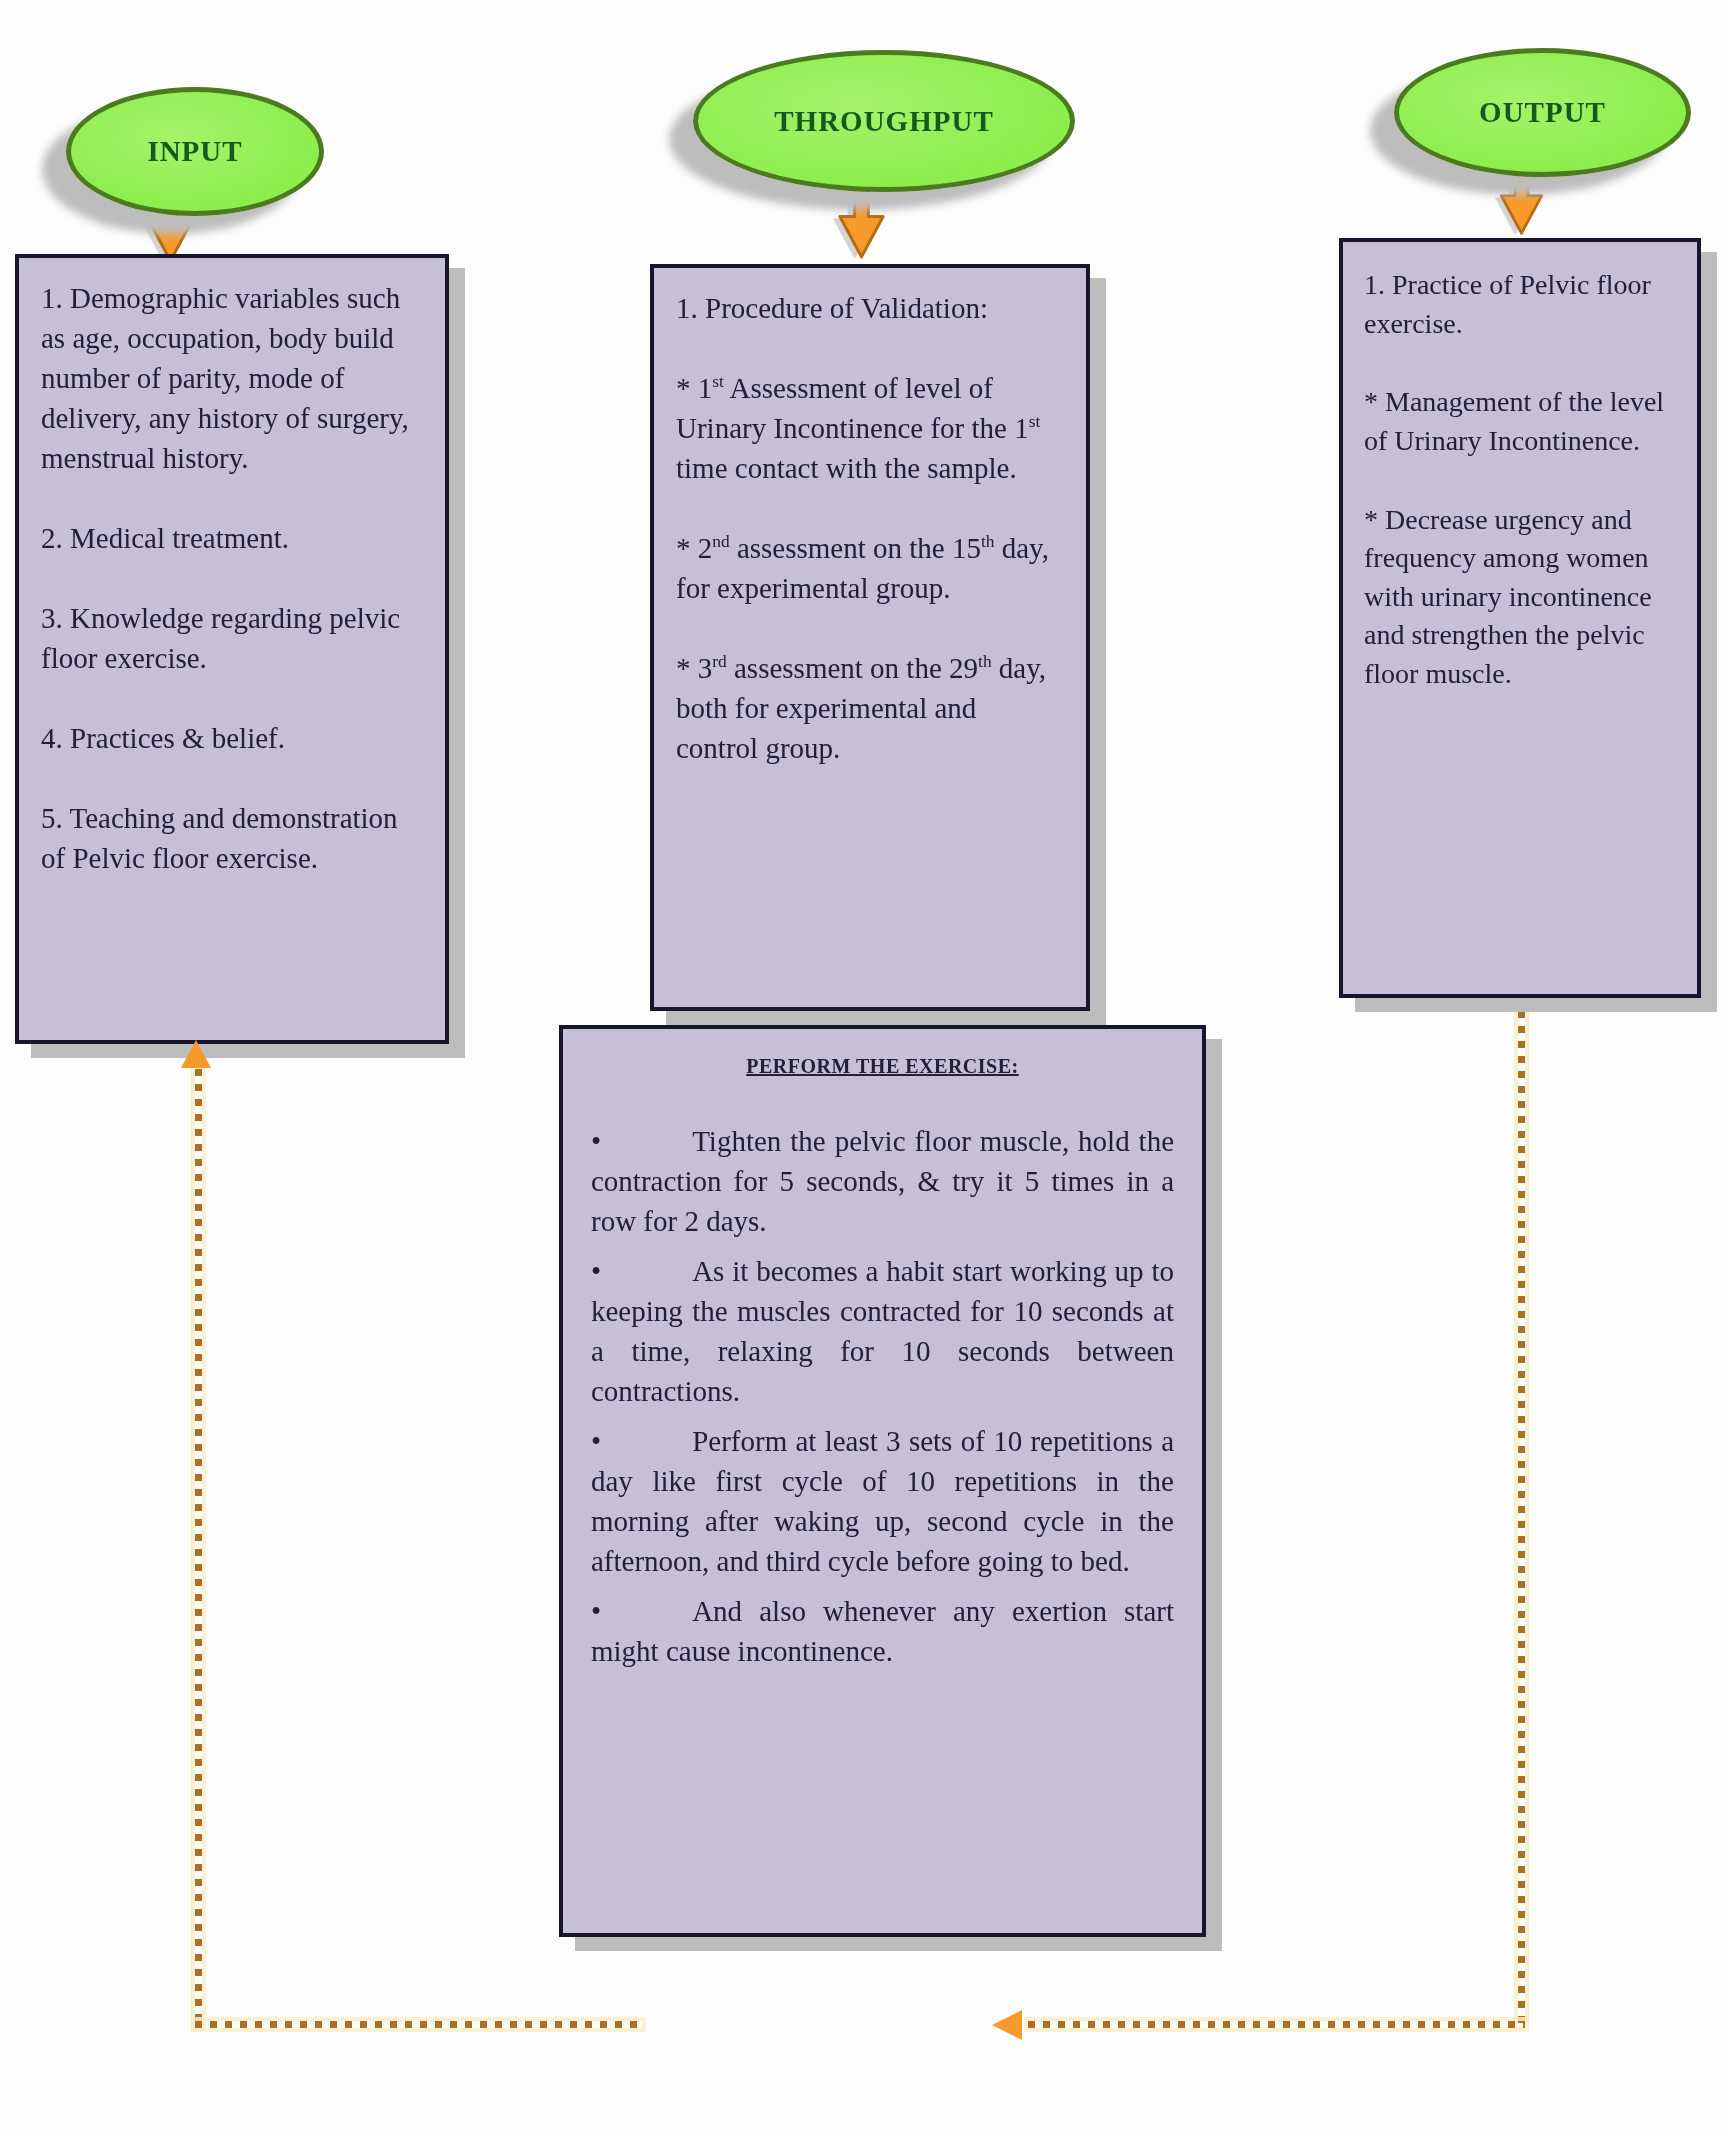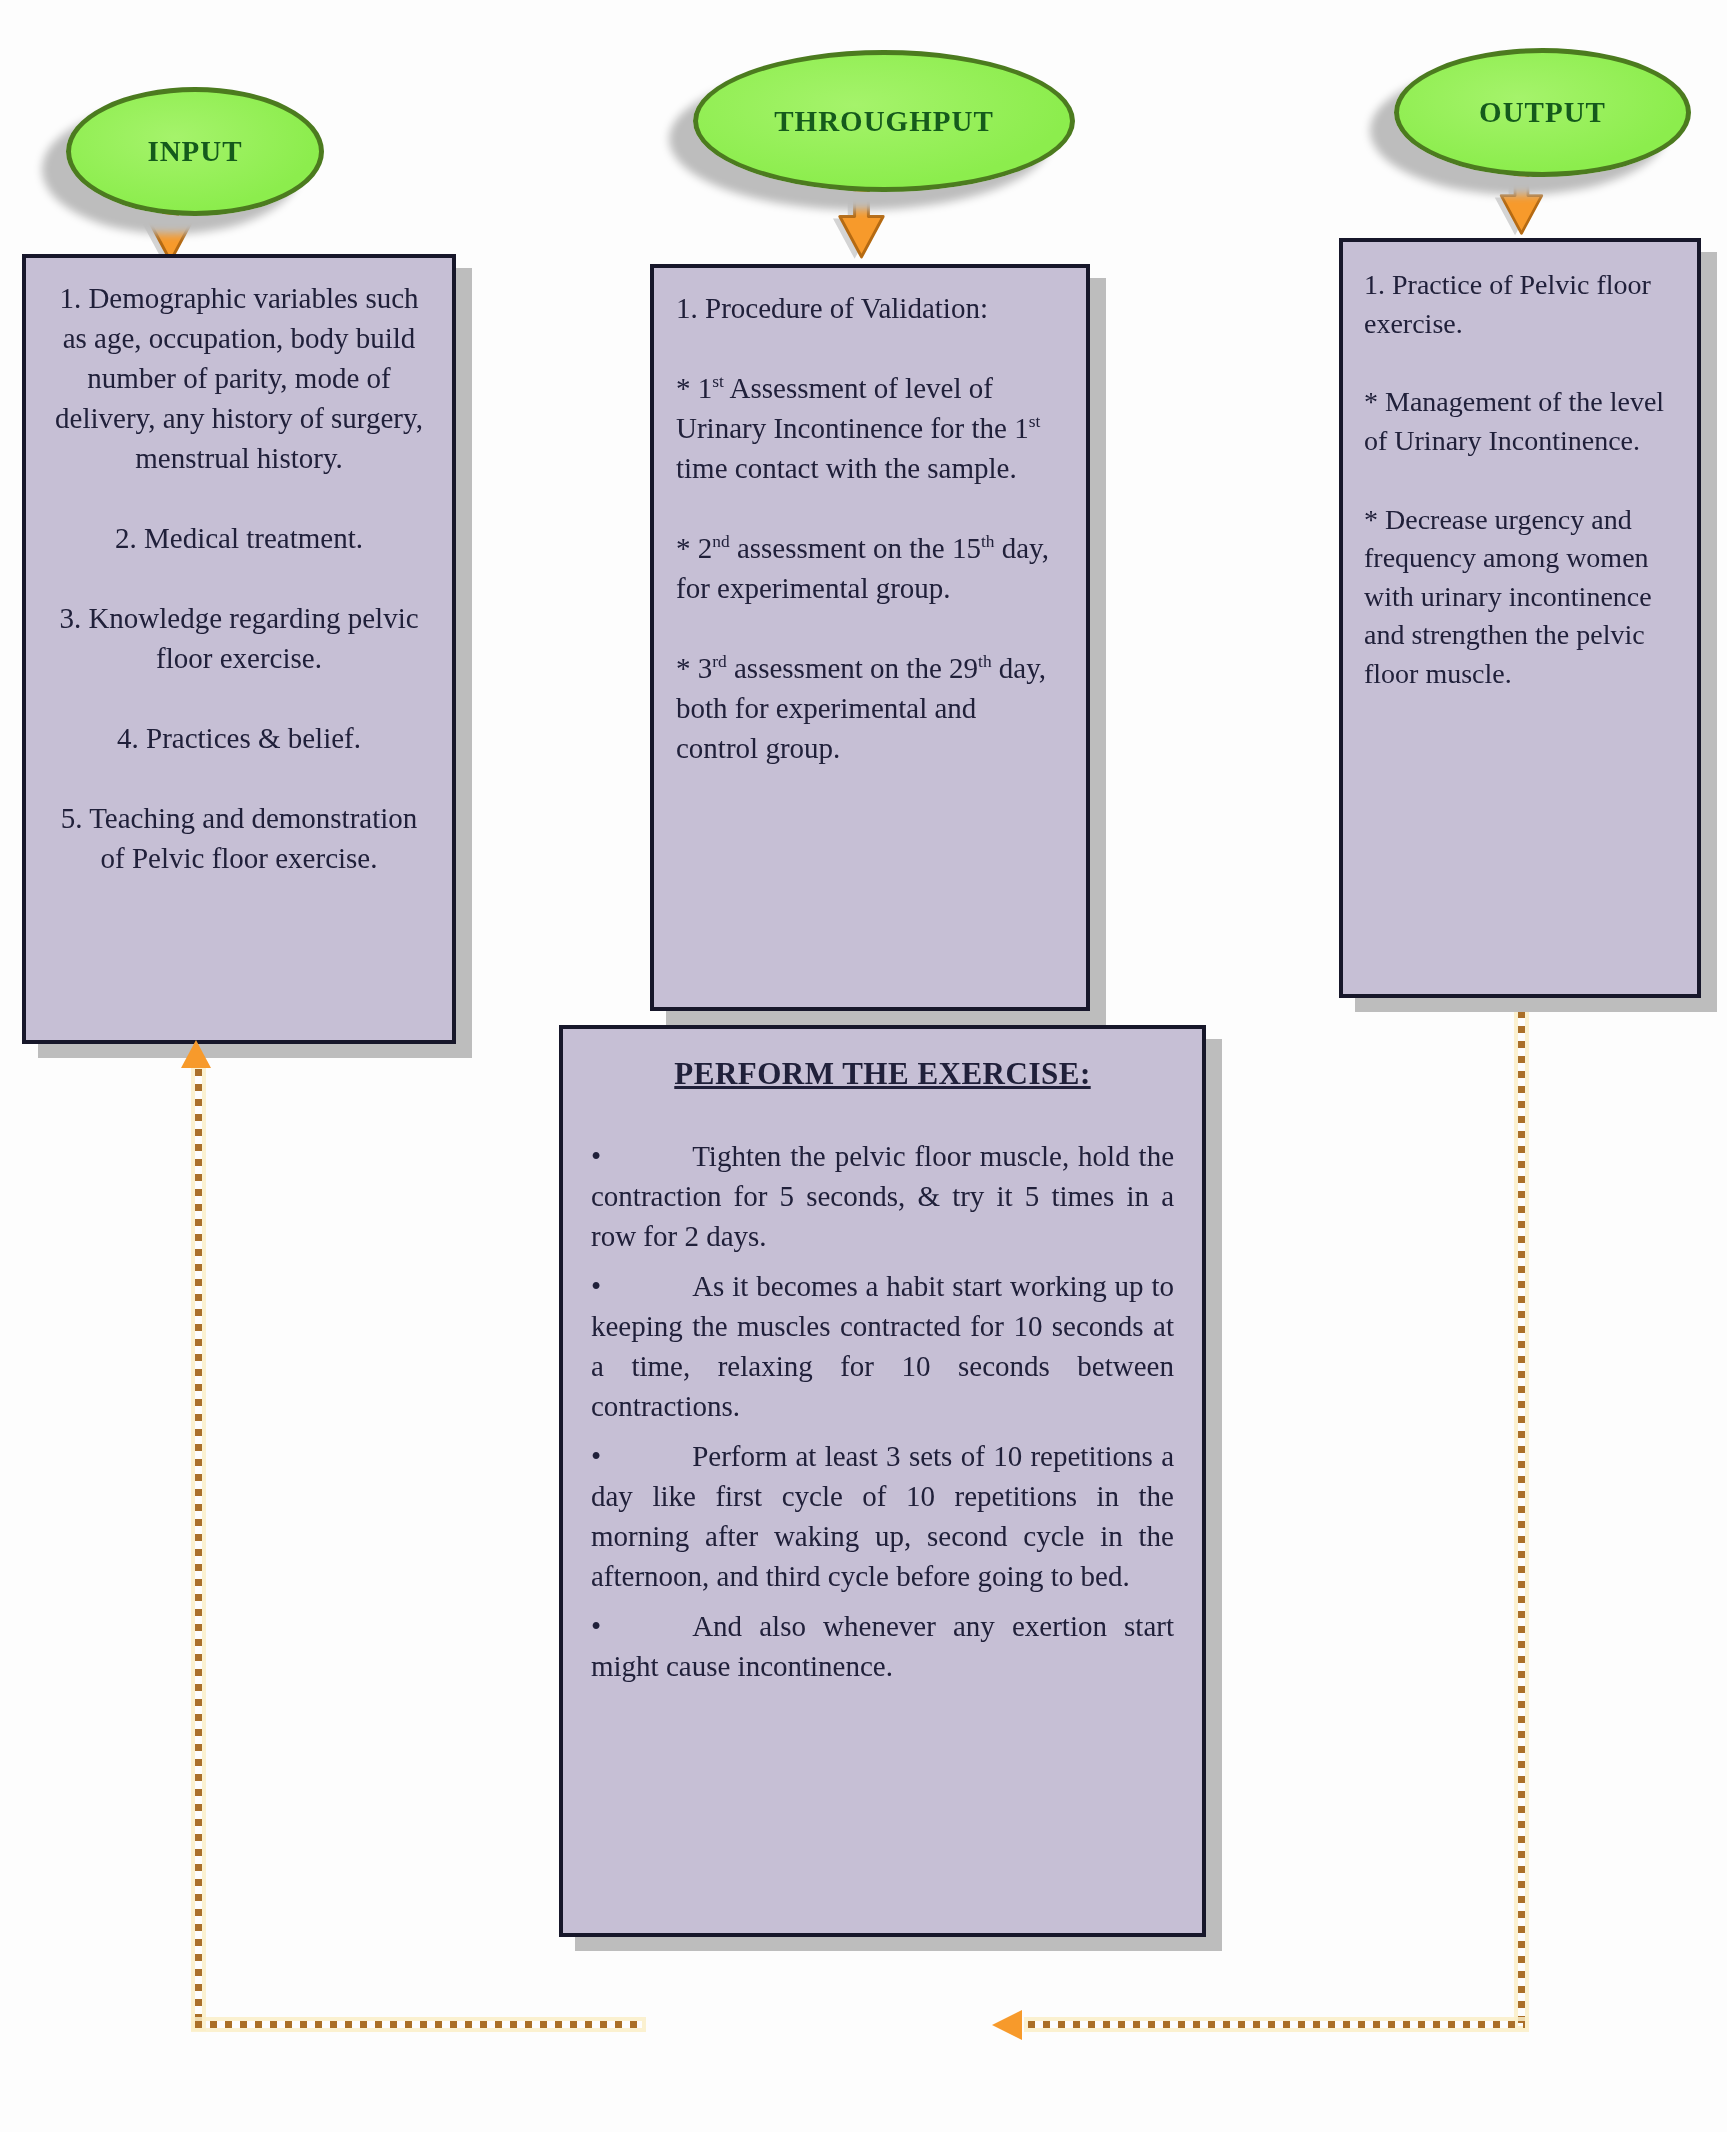--- a/index.html
+++ b/index.html
@@ -46,21 +46,21 @@
     font-size:29px; line-height:1.38;
     z-index:2;
   }
   .pbox .inner{padding:20px 22px;}
   .pbox p{margin:0 0 40px 0;}
   .pbox p:last-child{margin-bottom:0;}
   sup{font-size:0.6em; line-height:0;}
   .arrow-svg{position:absolute; z-index:2;}
   .perform-title{
     text-align:center; font-weight:bold; text-decoration:underline;
-    font-size:31px; letter-spacing:0.5px;
+    font-size:20px; letter-spacing:0.5px;
     margin:22px 10px 59px 10px;
   }
   .bullet{ text-align:justify; margin:0 0 10px 0 !important; }
   .bullet .gap{ display:inline-block; width:91px; }
   .dotline{ position:absolute; z-index:1; box-shadow:0 0 0 4px var(--dot-halo); }
   .dotline.v{ width:7px; background-image:repeating-linear-gradient(180deg, var(--dot) 0 7px, transparent 7px 15px); }
   .dotline.h{ height:7px; background-image:repeating-linear-gradient(90deg, var(--dot) 0 7px, transparent 7px 15px); }
   .tri-up{
     position:absolute; width:0; height:0; z-index:2;
     border-left:15px solid transparent; border-right:15px solid transparent;
@@ -79,21 +79,21 @@
 
   <div class="oval green-oval" style="left:66px; top:87px; width:248px; height:119px;">
     <span>INPUT</span>
   </div>
 
   <svg class="arrow-svg" style="left:139px; top:178px;" width="63" height="87" viewBox="0 0 64 88">
     <path d="M25 3 h14 v40 h15 L32 84 L10 43 h15 Z" transform="translate(-7,2)" fill="#c6c6c6" opacity="0.75"></path>
     <path d="M25 3 h14 v40 h15 L32 84 L10 43 h15 Z" fill="var(--arrow-orange)" stroke="var(--arrow-border)" stroke-width="3" stroke-linejoin="round"></path>
   </svg>
 
-  <div class="pbox" style="left:22px; top:254px; width:426px; height:782px;text-align:center;">
+  <div class="pbox" style="left:15px; top:254px; width:426px; height:782px;">
     <div class="inner">
       <p>1. Demographic variables such as age, occupation, body build number of parity, mode of delivery, any history of surgery, menstrual history.</p>
       <p>2. Medical treatment.</p>
       <p>3. Knowledge regarding pelvic floor exercise.</p>
       <p>4. Practices &amp; belief.</p>
       <p>5. Teaching and demonstration of Pelvic floor exercise.</p>
     </div>
   </div>
 
   <div class="oval green-oval" style="left:693px; top:50px; width:372px; height:132px;">

